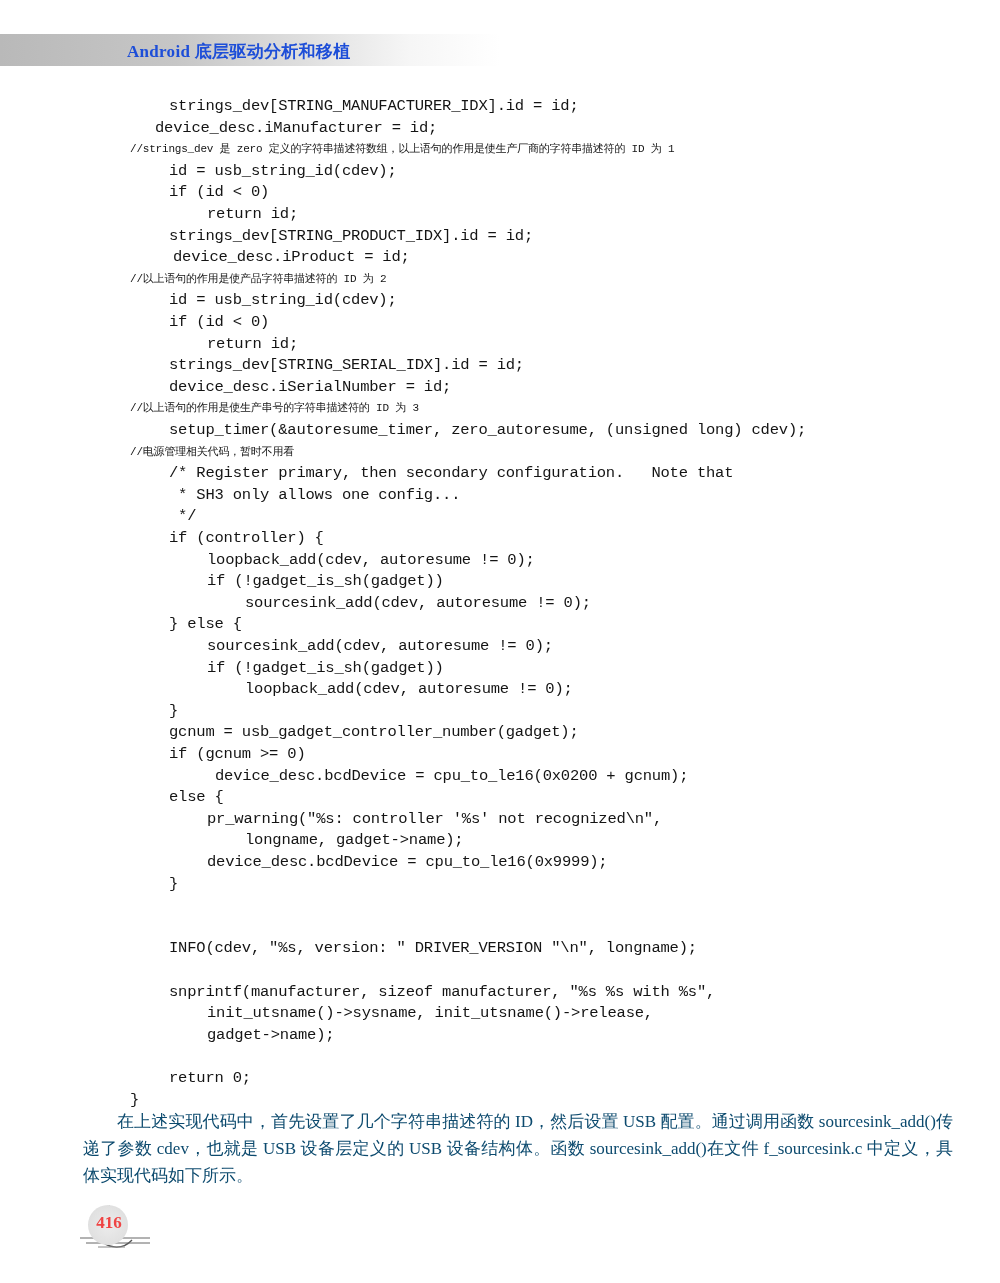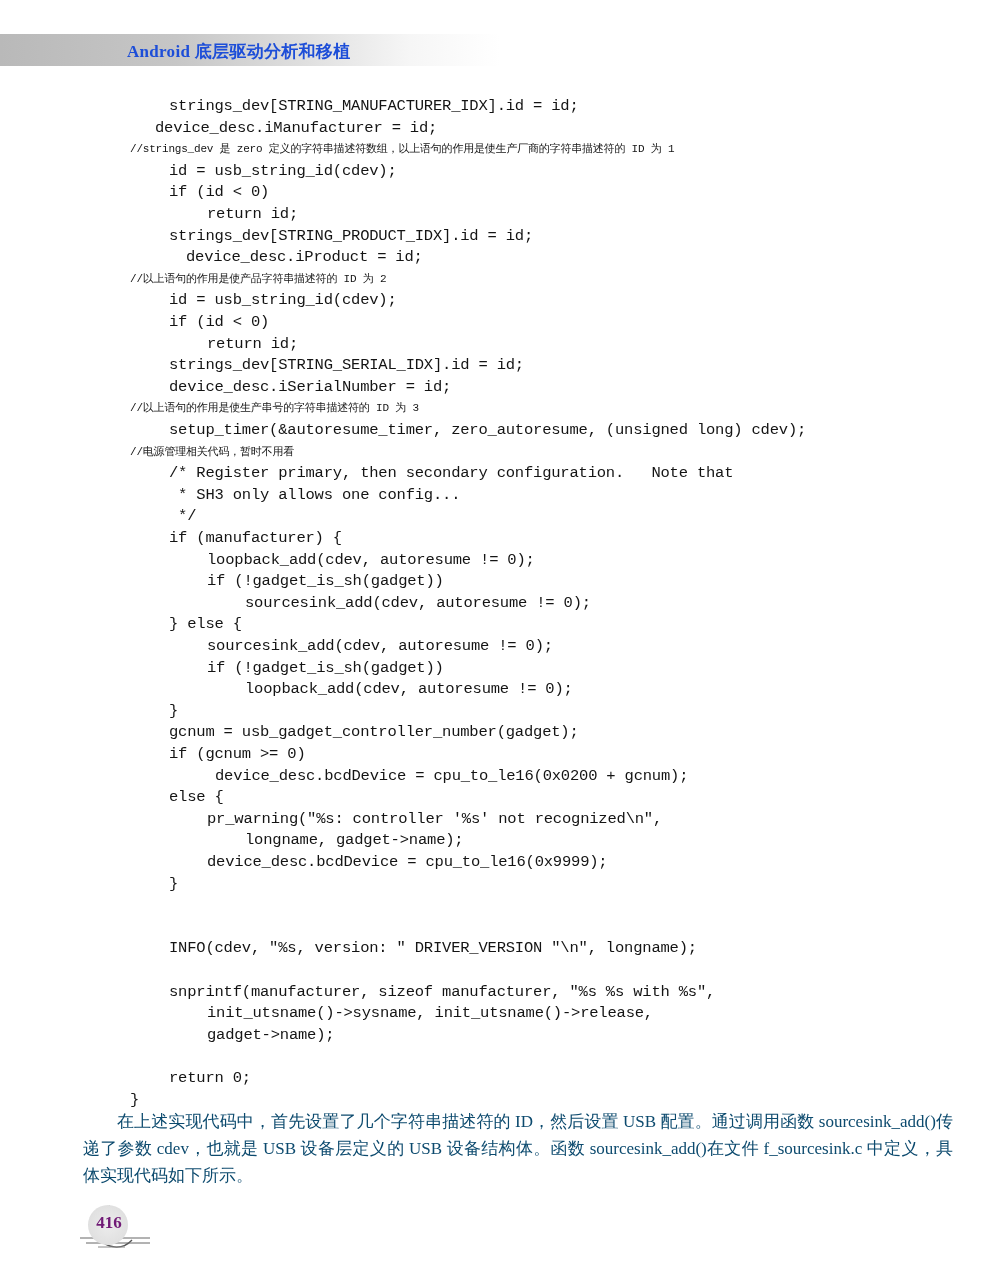--- a/index.html
+++ b/index.html
@@ -85,21 +85,21 @@
     }
     .page-number-text {
       position: absolute;
       left: 0;
       top: 8px;
       width: 42px;
       text-align: center;
       font-family: "Liberation Serif", "DejaVu Serif", serif;
       font-weight: bold;
       font-size: 17px;
-      color: #701a75;
+      color: #ef4444;
     }
     .page-number-deco {
       position: absolute;
       left: 80px;
       top: 1200px;
       width: 70px;
       height: 60px;
     }
   </style>
 </head>
@@ -109,34 +109,34 @@
 <div class="header-title">Android 底层驱动分析和移植</div>
 
 <div class="code-block" id="code-block">
     <div class="code-line" style="left: 169px; top: 0px;">strings_dev[STRING_MANUFACTURER_IDX].id = id;</div>
     <div class="code-line" style="left: 155px; top: 21.6px;">device_desc.iManufacturer = id;</div>
     <div class="code-line comment-line" style="left: 130px; top: 43.2px;">//strings_dev 是 zero 定义的字符串描述符数组，以上语句的作用是使生产厂商的字符串描述符的 ID 为 1</div>
     <div class="code-line" style="left: 169px; top: 64.8px;">id = usb_string_id(cdev);</div>
     <div class="code-line" style="left: 169px; top: 86.4px;">if (id &lt; 0)</div>
     <div class="code-line" style="left: 207px; top: 108px;">return id;</div>
     <div class="code-line" style="left: 169px; top: 129.6px;">strings_dev[STRING_PRODUCT_IDX].id = id;</div>
-    <div class="code-line" style="left: 186px; top: 151.2px;">device_desc.iProduct = id;</div>
+    <div class="code-line" style="left: 173px; top: 151.2px;">device_desc.iProduct = id;</div>
     <div class="code-line comment-line" style="left: 130px; top: 172.8px;">//以上语句的作用是使产品字符串描述符的 ID 为 2</div>
     <div class="code-line" style="left: 169px; top: 194.4px;">id = usb_string_id(cdev);</div>
     <div class="code-line" style="left: 169px; top: 216px;">if (id &lt; 0)</div>
     <div class="code-line" style="left: 207px; top: 237.6px;">return id;</div>
     <div class="code-line" style="left: 169px; top: 259.2px;">strings_dev[STRING_SERIAL_IDX].id = id;</div>
     <div class="code-line" style="left: 169px; top: 280.8px;">device_desc.iSerialNumber = id;</div>
     <div class="code-line comment-line" style="left: 130px; top: 302.4px;">//以上语句的作用是使生产串号的字符串描述符的 ID 为 3</div>
     <div class="code-line" style="left: 169px; top: 324px;">setup_timer(&amp;autoresume_timer, zero_autoresume, (unsigned long) cdev);</div>
     <div class="code-line comment-line" style="left: 130px; top: 345.6px;">//电源管理相关代码，暂时不用看</div>
     <div class="code-line" style="left: 169px; top: 367.2px;">/* Register primary, then secondary configuration.   Note that</div>
     <div class="code-line" style="left: 169px; top: 388.8px;"> * SH3 only allows one config...</div>
     <div class="code-line" style="left: 169px; top: 410.4px;"> */</div>
-    <div class="code-line" style="left: 169px; top: 432px;">if (manufacturer) {</div>
+    <div class="code-line" style="left: 169px; top: 432px;">if (controller) {</div>
     <div class="code-line" style="left: 207px; top: 453.6px;">loopback_add(cdev, autoresume != 0);</div>
     <div class="code-line" style="left: 207px; top: 475.2px;">if (!gadget_is_sh(gadget))</div>
     <div class="code-line" style="left: 245px; top: 496.8px;">sourcesink_add(cdev, autoresume != 0);</div>
     <div class="code-line" style="left: 169px; top: 518.4px;">} else {</div>
     <div class="code-line" style="left: 207px; top: 540px;">sourcesink_add(cdev, autoresume != 0);</div>
     <div class="code-line" style="left: 207px; top: 561.6px;">if (!gadget_is_sh(gadget))</div>
     <div class="code-line" style="left: 245px; top: 583.2px;">loopback_add(cdev, autoresume != 0);</div>
     <div class="code-line" style="left: 169px; top: 604.8px;">}</div>
     <div class="code-line" style="left: 169px; top: 626.4px;">gcnum = usb_gadget_controller_number(gadget);</div>
     <div class="code-line" style="left: 169px; top: 648px;">if (gcnum &gt;= 0)</div>

